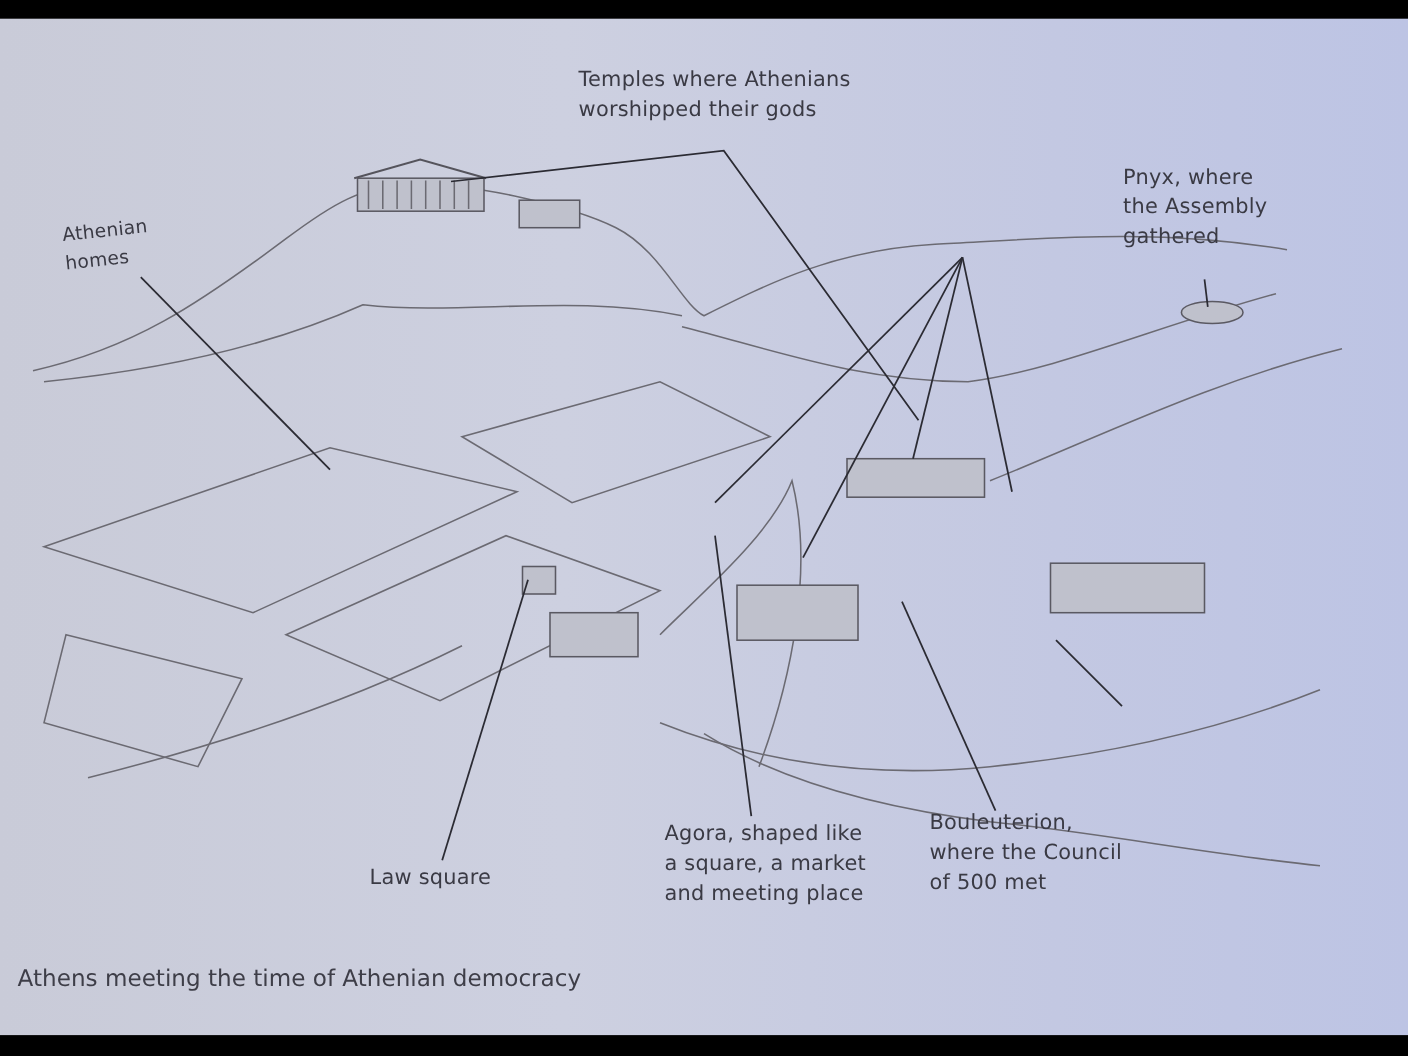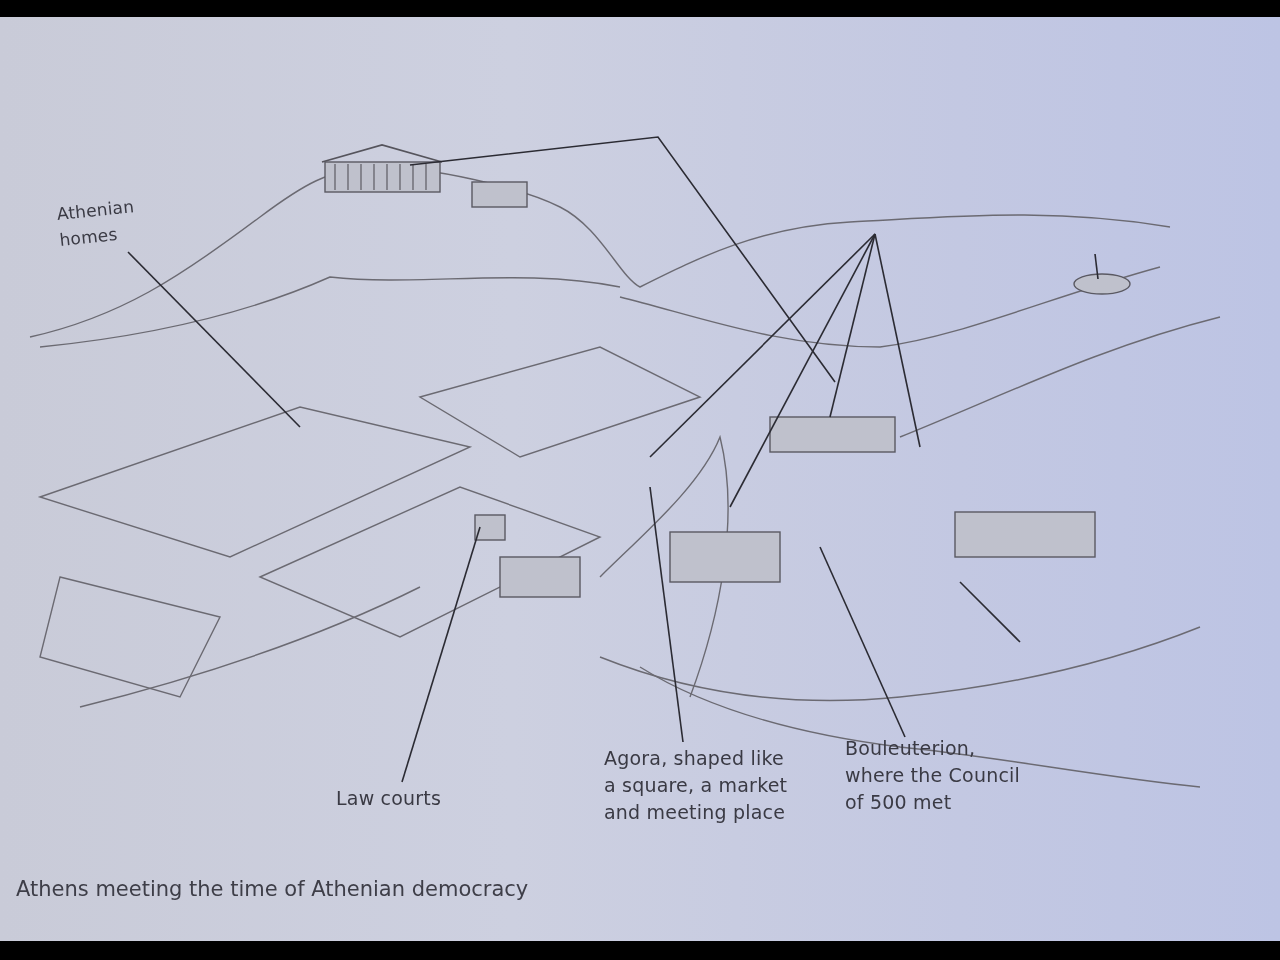--- a/index.html
+++ b/index.html
@@ -57,24 +57,29 @@
     <path class="ld" d="M875 217 L830 400"></path>
     <path class="ld" d="M875 217 L920 430"></path>
     <path class="ld" d="M1095 237 L1098 262"></path>
     <path class="ld" d="M128 235 L300 410"></path>
     <path class="ld" d="M1020 625 L960 565"></path>
     <path class="ld" d="M905 720 L820 530"></path>
     <path class="ld" d="M683 725 L650 470"></path>
     <path class="ld" d="M402 765 L480 510"></path>
   </svg>
 
+  <div class="lbl" style="left:526px;top:42px;">Temples where Athenians
+worshipped their gods</div>
+  <div class="lbl" style="left:1021px;top:131px;">Pnyx, where
+the Assembly
+gathered</div>
   <div class="lbl" style="left:58px;top:180px;transform:rotate(-6deg);font-size:17px;line-height:26px;">Athenian
 homes</div>
   <div class="lbl" style="left:845px;top:718px;">Bouleuterion,
 where the Council
 of 500 met</div>
   <div class="lbl" style="left:604px;top:728px;">Agora, shaped like
 a square, a market
 and meeting place</div>
-  <div class="lbl" style="left:336px;top:768px;">Law courts</div>
+  <div class="lbl" style="left:336px;top:768px;">Law square</div>
 
   <div class="caption">Athens meeting the time of Athenian democracy</div>
 </div>
 
 </body></html>

